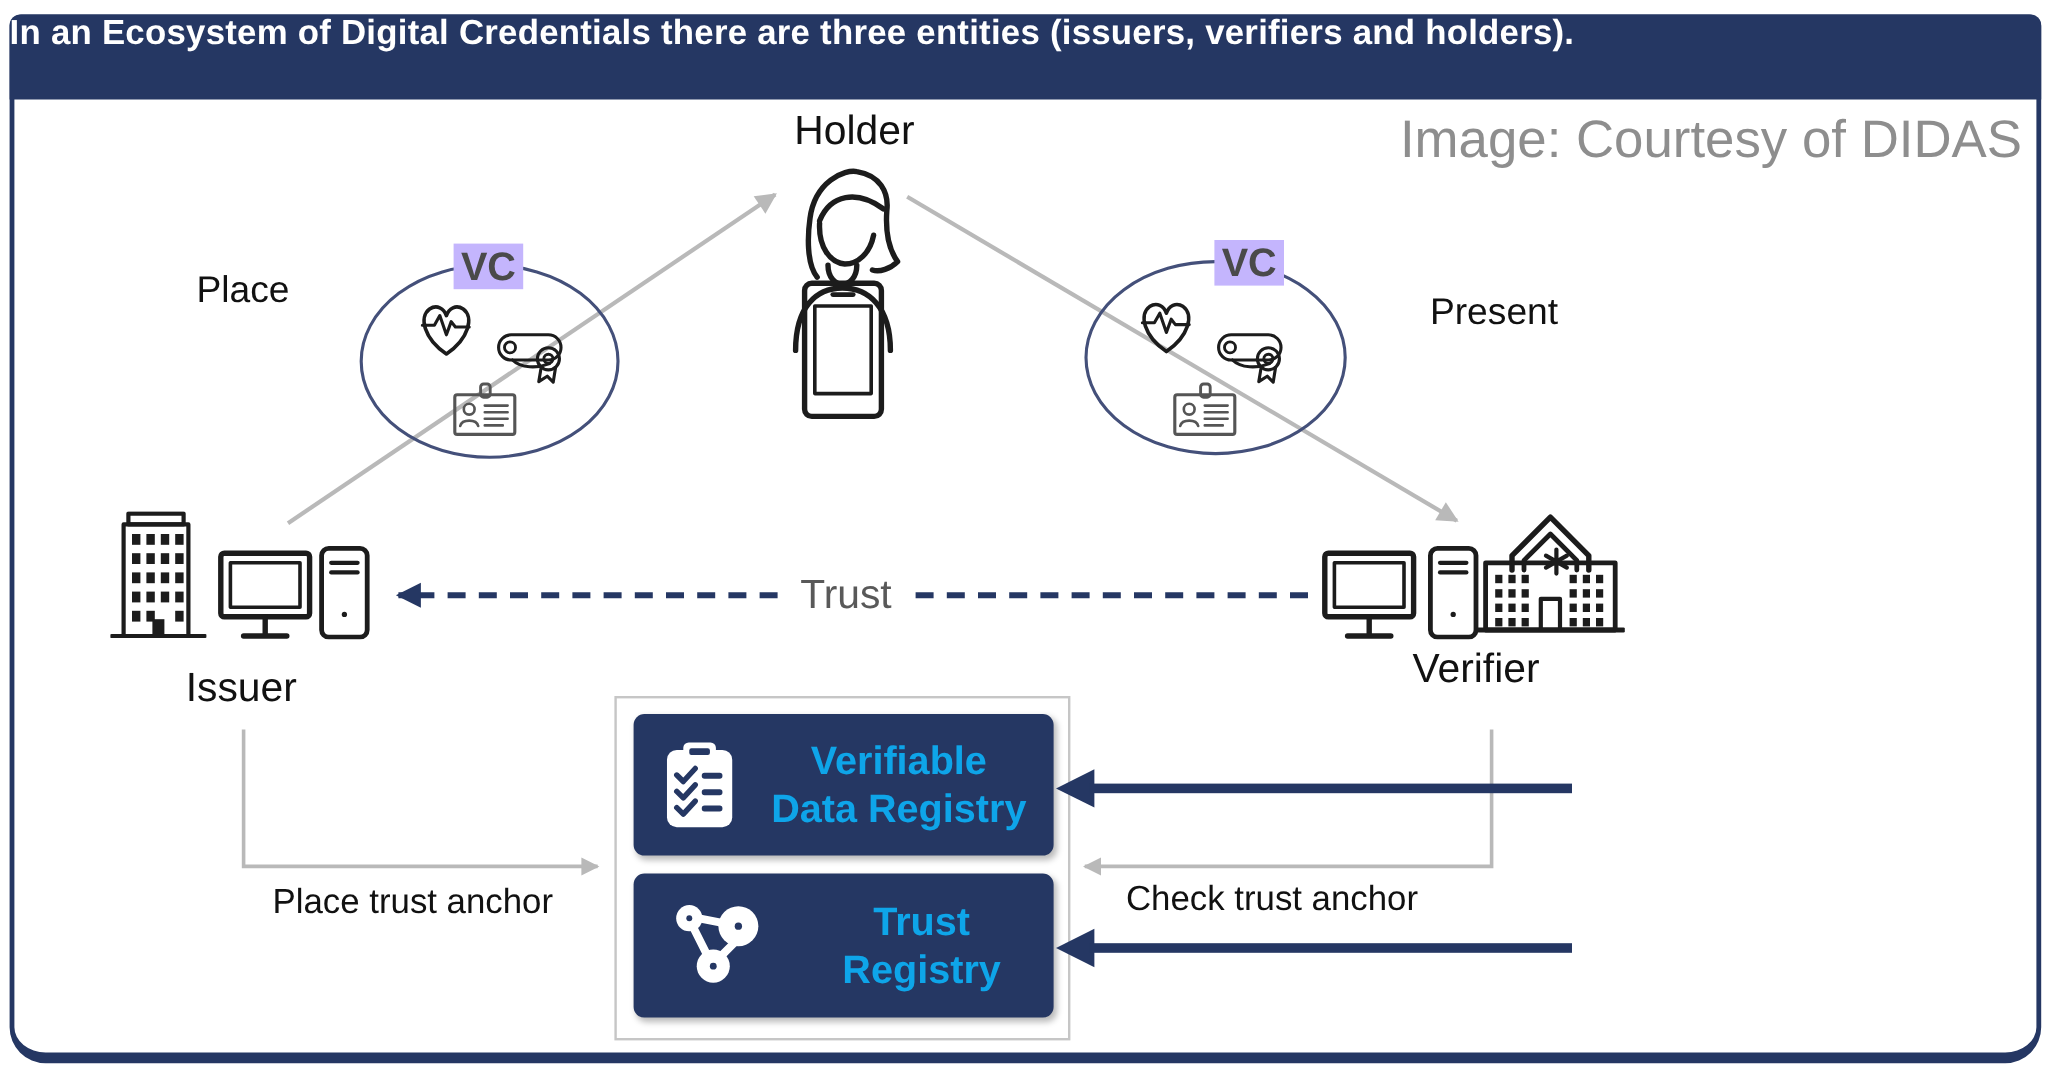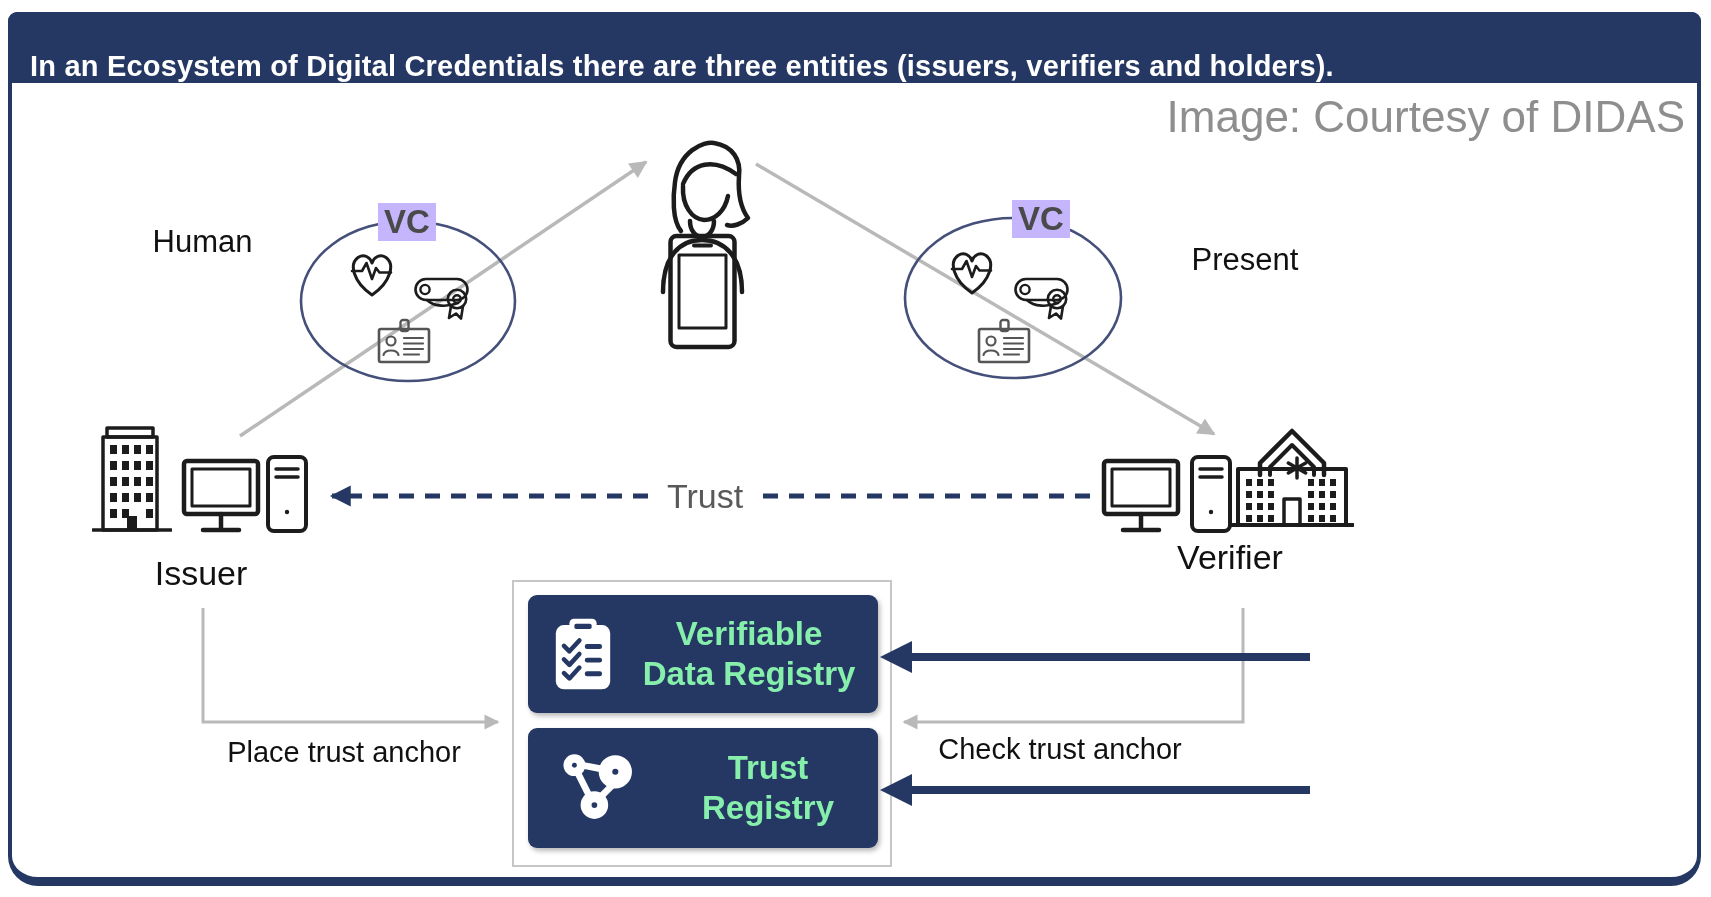--- a/index.html
+++ b/index.html
@@ -13,37 +13,37 @@
     --ellipse-stroke:#44507a;
   }
   *{box-sizing:border-box;margin:0;padding:0;}
   body{background:#fff;font-family:"Liberation Sans",sans-serif;}
   .canvas{position:relative;width:1711px;height:897px;background:#fff;overflow:hidden;}
   .abs{position:absolute;}
 
   .frame{left:8px;top:12px;width:1693px;height:874px;border:4px solid var(--navy);
          border-bottom-width:9px;border-radius:10px 10px 30px 30px;}
   .titlebar{left:8px;top:12px;width:1693px;height:71px;background:var(--navy);
-            border-radius:9px 9px 0 0;display:flex;align-items:flex-end;padding-left:22px;}
+            border-radius:9px 9px 0 0;display:flex;align-items:flex-start;}
   .titlebar span{color:#fff;font-size:29px;font-weight:bold;letter-spacing:.2px;}
   .credit{right:26px;top:92px;font-size:44px;color:var(--credit-gray);}
 
   .entity-label{font-size:34px;color:#111;text-align:center;}
   .flow-label{font-size:31px;color:#111;text-align:center;}
   .anchor-label{font-size:29px;color:#111;text-align:center;}
   .vc-label{font-size:33px;font-weight:bold;color:#4a4a4a;text-align:center;background:#c4b5fd;padding:0 4px;}
   .trust-word{font-size:34px;color:var(--text-gray);text-align:center;background:#fff;padding:0 6px;}
   .trust-type{font-size:33px;font-weight:bold;color:var(--navy);white-space:nowrap;}
 
   .registry-container{left:512px;top:580px;width:380px;height:287px;background:#fff;
                       border:2px solid var(--container-border);}
   .registry-box{width:350px;background:var(--navy);border-radius:9px;display:flex;
                 align-items:center;padding:0 10px 0 26px;gap:18px;
                 box-shadow:2px 3px 5px rgba(0,0,0,.28);}
-  .registry-box .lbl{flex:1;text-align:center;color:#86efac;font-size:33px;font-weight:bold;
+  .registry-box .lbl{flex:1;text-align:center;color:#0ea5e9;font-size:33px;font-weight:bold;
                      line-height:1.22;white-space:pre-line;}
   .vdr{left:528px;top:595px;height:118px;}
   .trb{left:528px;top:728px;height:120px;}
 
   .ln-gray{stroke:var(--gray-arrow);stroke-width:3.5;fill:none;}
   .ln-elbow{stroke:var(--gray-arrow);stroke-width:3;fill:none;}
   .ln-dash{stroke:var(--navy);stroke-width:5;stroke-dasharray:15 11;fill:none;}
   .mk-gray{fill:var(--gray-arrow);}
   .mk-navy{fill:var(--navy);}
   .ic{stroke:var(--ink);fill:none;stroke-linecap:round;stroke-linejoin:round;}
@@ -72,20 +72,21 @@
   </svg>
 
   <div class="abs frame"></div>
 
   <div class="abs titlebar">
     <span>In an Ecosystem of Digital Credentials there are three entities (issuers, verifiers and holders).</span>
   </div>
 
   <div class="abs credit">Image: Courtesy of DIDAS</div>
 
+  <div class="abs entity-label" style="left:612px;top:90px;width:200px;">Holder</div>
   <svg class="abs" style="left:650px;top:134px;" width="105" height="216" viewBox="0 0 105 216">
     <path class="ic" stroke-width="4.5" d="M31,97 C22,86 23,62 25,48 C29,17 54,7 64,9 C83,12 91,26 89,42 C88,57 90,73 98,84 C92,90 83,93 77,91"></path>
     <path class="ic" stroke-width="4.5" d="M33,52 C32,72 42,85 54,86 C65,86 75,77 78,62"></path>
     <path class="ic" stroke-width="4.5" d="M33,50 C42,28 64,24 86,40"></path>
     <path class="ic" stroke-width="4.5" d="M40,87 C40,97 46,103 52,103 C58,103 64,97 64,87"></path>
     <path class="ic" stroke-width="4.5" d="M13,158 C13,122 30,106 52,106 C74,106 92,122 92,158"></path>
     <rect x="20.5" y="102" width="64" height="111" rx="6" fill="#fff" class="ic" stroke-width="4.5"></rect>
     <rect x="29" y="121" width="47" height="73" class="ic" stroke-width="3"></rect>
     <line x1="44" y1="111.5" x2="61" y2="111.5" class="ic" stroke-width="4"></line>
   </svg>
@@ -113,21 +114,21 @@
     <circle cx="45" cy="25" r="9.2" class="ic" fill="#fff" stroke-width="2.6"></circle>
     <circle cx="45" cy="25" r="3.8" class="ic" stroke-width="2.4"></circle>
   </svg>
   <svg class="abs" style="left:377px;top:318px;" width="54" height="46" viewBox="0 0 54 46">
     <rect x="23.5" y="2" width="8" height="11" rx="2.5" class="ic2" stroke-width="2.4"></rect>
     <rect x="2" y="11" width="50" height="33" rx="2" class="ic2" stroke-width="2.6"></rect>
     <circle cx="14" cy="23" r="4.5" class="ic2" stroke-width="2.2"></circle>
     <path class="ic2" stroke-width="2.2" d="M6.5,37 C8,31 20,31 21.5,37"></path>
     <path class="ic2" stroke-width="2.2" d="M27,20 H46 M27,25.5 H46 M27,31 H46 M27,36.5 H42"></path>
   </svg>
-  <div class="abs flow-label" style="left:150px;top:224px;width:105px;">Human</div>
+  <div class="abs flow-label" style="left:150px;top:224px;width:105px;">Place</div>
 
   <svg class="abs" style="left:902px;top:215px;" width="222" height="166">
     <ellipse cx="111" cy="83" rx="108" ry="80" fill="none" stroke="var(--ellipse-stroke)" stroke-width="2.6"></ellipse>
   </svg>
   <div class="abs vc-label" style="left:1012px;top:200px;width:58px;">VC</div>
   <svg class="abs" style="left:946px;top:247px;" width="52" height="50" viewBox="0 0 52 50">
     <path class="ic" stroke-width="3" d="M26,46 C7,33 3,15 12,8.5 C18,4.5 24,8 26,14 C28,8 34,4.5 40,8.5 C49,15 45,33 26,46 Z"></path>
     <path class="ic" stroke-width="2.6" d="M6,22 L16,22 L20.5,14 L26,30 L30,19 L33.5,23.5 L45,23.5"></path>
   </svg>
   <svg class="abs" style="left:1012px;top:274px;" width="64" height="46" viewBox="0 0 64 46">

